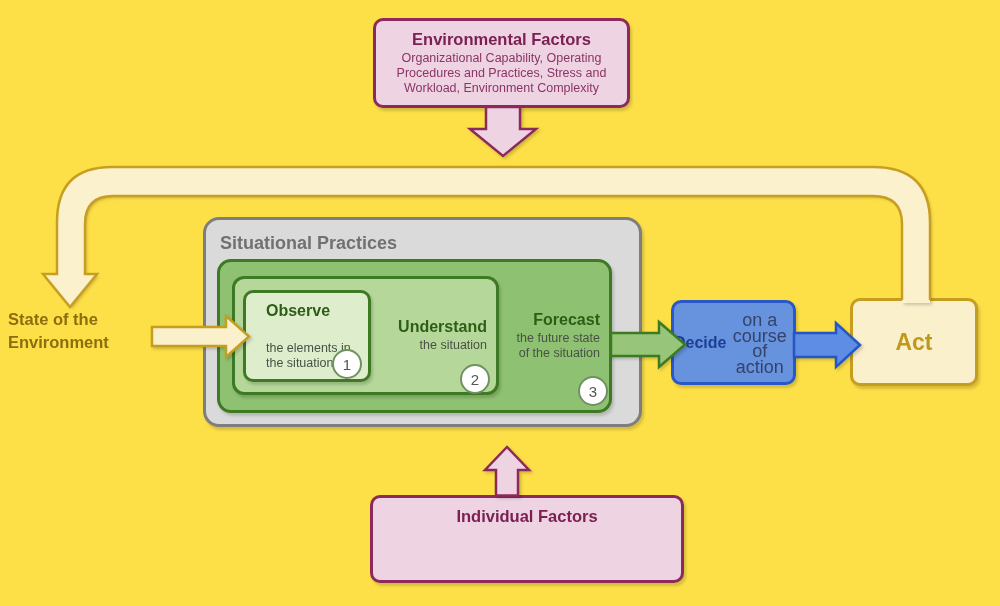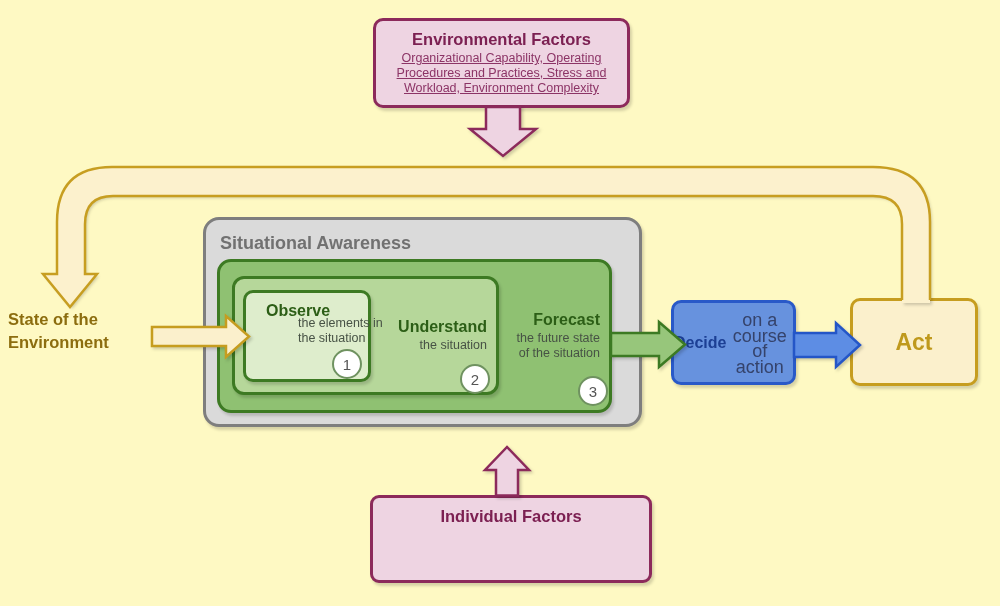--- a/index.html
+++ b/index.html
@@ -1,45 +1,45 @@
 <!DOCTYPE html>
 <html><head>
 <meta charset="utf-8">
 <style>
   html,body{margin:0;padding:0;background:#fff;}
   .canvas{
-    position:relative;width:1000px;height:606px;background:#fef9c3;overflow:hidden;
+    position:relative;width:1000px;height:606px;background:#fde047;overflow:hidden;
     font-family:"Liberation Sans","DejaVu Sans",sans-serif;
   }
   .box{position:absolute;box-sizing:border-box;border:3px solid;box-shadow:2px 3px 3px rgba(0,0,0,0.16);}
   .abs{position:absolute;}
   .pre{white-space:pre-line;}
 
   
   .pinkbox{background:#eed4e2;border-color:#8c2a5b;border-radius:10px;
     display:flex;flex-direction:column;align-items:center;justify-content:flex-start;text-align:center;}
   .pink-title{font-size:16.5px;font-weight:bold;color:#7c2052;line-height:20px;margin-top:8px;}
-  .pink-body{font-size:12.5px;color:#8c3466;line-height:15px;margin-top:2px;text-decoration:underline;}
+  .pink-body{font-size:12.5px;color:#8c3466;line-height:15px;margin-top:2px;}
   #env-box{left:373px;top:18px;width:257px;height:90px;}
-  #ind-box{left:370px;top:495px;width:282px;height:88px;border-radius:9px;}
+  #ind-box{left:370px;top:495px;width:314px;height:88px;}
 
   
   #state-label{left:8px;top:308px;width:144px;text-align:left;
     font-size:16.5px;font-weight:bold;color:#8c6d0f;line-height:23px;}
 
   
   #sa-box{left:203px;top:217px;width:439px;height:210px;background:#dadada;border-color:#7e7e7e;border-radius:16px;}
   #sa-title{left:14px;top:11px;font-size:18px;font-weight:bold;color:#717171;line-height:24px;}
   #forecast-box{left:217px;top:259px;width:395px;height:154px;background:#8fc172;border-color:#3d7a23;border-radius:14px;}
   #understand-box{left:232px;top:276px;width:267px;height:119px;background:#b6d79a;border-color:#3d7a23;border-radius:12px;}
   #observe-box{left:243px;top:290px;width:128px;height:92px;background:#deedcc;border-color:#3d7a23;border-radius:10px;}
   .green-title{font-size:16px;font-weight:bold;color:#2c5e16;line-height:20px;}
   .green-sub{font-size:12.5px;color:#475245;line-height:15px;}
   #observe-title{left:266px;top:301px;}
-  #observe-sub{left:266px;top:316px;margin-left:32px;}
+  #observe-sub{left:266px;top:341px;}
   #understand-text{right:513px;top:317px;text-align:right;}
   #forecast-text{right:400px;top:310px;text-align:right;}
   .gt-block .green-sub{margin-top:1px;}
 
   .numcircle{position:absolute;width:30px;height:30px;box-sizing:border-box;border:2px solid #6f9260;
     border-radius:50%;background:#fff;display:flex;align-items:center;justify-content:center;
     font-size:15px;color:#555;}
   #circle-1{left:332px;top:349px;}
   #circle-2{left:460px;top:364px;}
   #circle-3{left:578px;top:376px;}
@@ -66,21 +66,21 @@
     <div class="pink-title">Environmental Factors</div>
     <div class="pink-body pre">Organizational Capability, Operating
 Procedures and Practices, Stress and
 Workload, Environment Complexity</div>
   </div>
 
   <div class="abs pre" id="state-label">State of the
 Environment</div>
 
   <div class="box" id="sa-box">
-    <div class="abs" id="sa-title">Situational Awareness</div>
+    <div class="abs" id="sa-title">Situational Practices</div>
   </div>
   <div class="box" id="forecast-box"></div>
   <div class="box" id="understand-box"></div>
   <div class="box" id="observe-box"></div>
 
   <div class="abs green-title" id="observe-title">Observe</div>
   <div class="abs green-sub pre" id="observe-sub">the elements in
 the situation</div>
 
   <div class="abs gt-block" id="understand-text">

